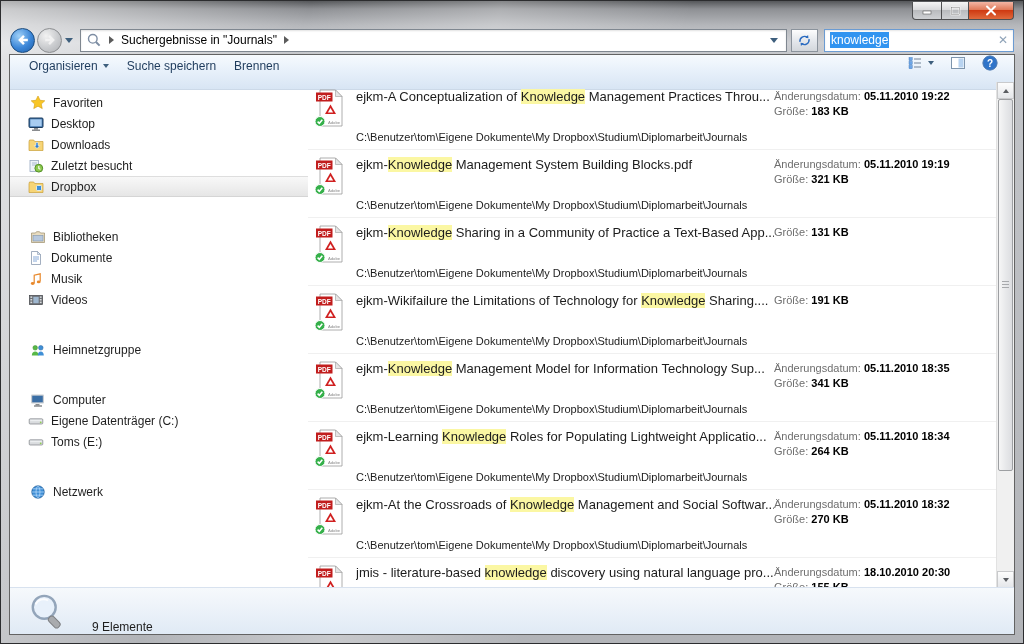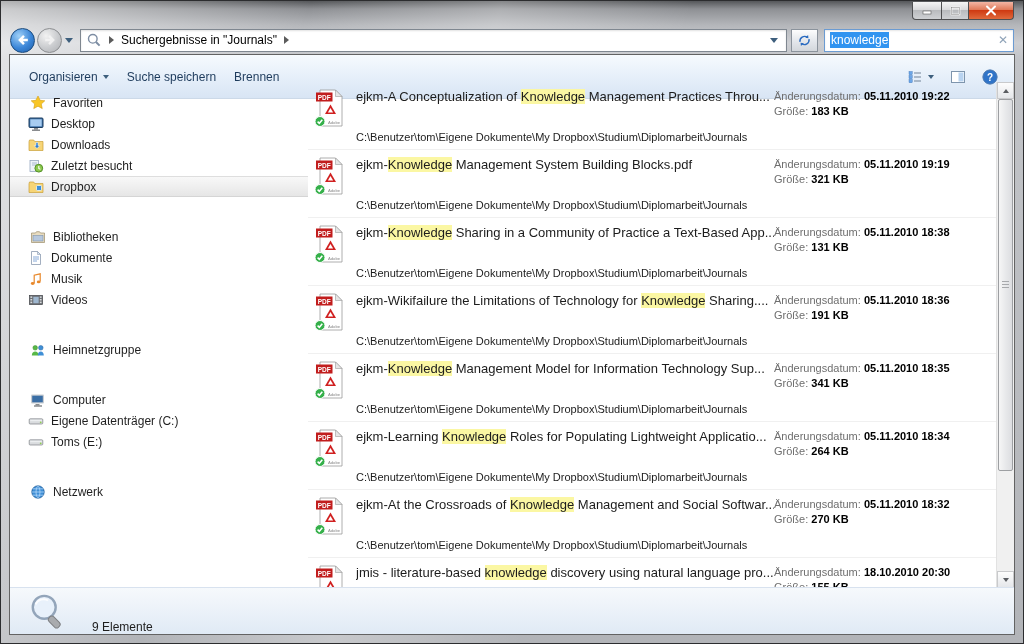--- a/index.html
+++ b/index.html
@@ -30,23 +30,23 @@
   .crumb-arrow{width:0;height:0;border-top:4px solid transparent;border-bottom:4px solid transparent;border-left:5px solid #5b5b5b;margin:0 7px;}
   .addr-drop{margin-left:auto;width:20px;height:19px;display:flex;align-items:center;justify-content:center;}
   .refreshbtn{width:27px;height:23px;box-sizing:border-box;border:1px solid #8b939c;margin-left:4px;
     background:linear-gradient(180deg,#fdfdfd,#e7eaee 45%,#d3d7dc);display:flex;align-items:center;justify-content:center;}
   .searchbox{width:190px;height:23px;box-sizing:border-box;margin-left:6px;background:#fff;border:1px solid #6b9bd2;
     display:flex;align-items:center;padding:0 5px;box-shadow:inset 0 1px 2px rgba(0,0,0,.1);}
   .selhl{background:#3194f0;color:#fff;padding:1px 1px;}
   .clear-x{margin-left:auto;color:#8fa3b8;font-size:12px;line-height:1;}
   
   .client{position:absolute;top:53px;left:8px;right:8px;bottom:8px;background:#fff;border:1px solid #5f6putt266;border:1px solid #636363;}
-  .toolbar{position:absolute;top:0;left:0;right:0;height:44px;box-sizing:border-box;
+  .toolbar{position:absolute;top:0;left:0;right:0;height:35px;box-sizing:border-box;
     background:linear-gradient(180deg,#f6fafe,#e7f0fa 48%,#d8e5f4);border-bottom:1px solid #ccd9e8;
-    display:flex;align-items:center;padding:0 10px;color:#1e3b5c;}
+    display:flex;align-items:flex-start;padding:0 10px;color:#1e3b5c;}
   .tbtn{padding:4px 9px;display:flex;align-items:center;gap:5px;}
   .tb-right{margin-left:auto;display:flex;align-items:center;gap:16px;padding-right:6px;}
   .tb-caret{width:0;height:0;border-left:3.5px solid transparent;border-right:3.5px solid transparent;border-top:4px solid #3e5f7d;}
   
   .main{position:absolute;top:27px;left:0;right:0;bottom:46px;display:flex;overflow:hidden;}
   .sidebar{width:298px;box-sizing:border-box;padding-top:10px;overflow:hidden;}
   .nav-group{margin-bottom:29px;}
   .nav-item{height:21px;display:flex;align-items:center;gap:7px;color:#1f1f1f;}
   .nav-item.head{padding-left:20px;}
   .nav-item.child{padding-left:18px;}
@@ -419,42 +419,40 @@
                 <text x="10.2" y="10.8" font-size="6.5" font-weight="bold" fill="#fff" text-anchor="middle" font-family="Liberation Sans, sans-serif">PDF</text>
                 <path d="M16.5 15.5l5.5 9.5H11z" fill="#d02020"></path>
                 <path d="M16.5 19l2.6 4.5h-5.2z" fill="#fff"></path>
                 <text x="20" y="34.5" font-size="4.2" fill="#8a8a8a" text-anchor="middle" font-family="Liberation Sans, sans-serif">Adobe</text>
                 <circle cx="6" cy="32.5" r="5" fill="#35b04a" stroke="#fff" stroke-width="1"></circle>
                 <path d="M3.6 32.6l1.7 1.7 3-3.6" stroke="#fff" stroke-width="1.5" fill="none"></path>
               </svg>
             </span>
     <div class="title"><span class="t-pre">ejkm-</span><span class="mark t-mark">Knowledge</span><span class="t-post"> Sharing in a Community of Practice a Text-Based App...</span></div>
     <div class="meta">
-      <div><span class="mlabel date-label">Änderungsdatum:</span> <span class="mval date-val">05.11.2010 18:38</span></div>
       <div><span class="mlabel size-label">Größe:</span> <span class="mval size-val">131 KB</span></div>
     </div>
     <div class="path">C:\Benutzer\tom\Eigene Dokumente\My Dropbox\Studium\Diplomarbeit\Journals</div>
   </div>
           <div class="row">
     <span class="pdfico ico">
               <svg viewBox="0 0 32 40">
                 <path d="M6 1h15.5l6.5 6.5V37H6z" fill="#fff" stroke="#9a9a9a" stroke-width=".8"></path>
                 <path d="M21.5 1v6.5H28z" fill="#e6e6e6" stroke="#9a9a9a" stroke-width=".6"></path>
                 <rect x="2" y="3.5" width="16.5" height="9" fill="#c11d1d"></rect>
                 <text x="10.2" y="10.8" font-size="6.5" font-weight="bold" fill="#fff" text-anchor="middle" font-family="Liberation Sans, sans-serif">PDF</text>
                 <path d="M16.5 15.5l5.5 9.5H11z" fill="#d02020"></path>
                 <path d="M16.5 19l2.6 4.5h-5.2z" fill="#fff"></path>
                 <text x="20" y="34.5" font-size="4.2" fill="#8a8a8a" text-anchor="middle" font-family="Liberation Sans, sans-serif">Adobe</text>
                 <circle cx="6" cy="32.5" r="5" fill="#35b04a" stroke="#fff" stroke-width="1"></circle>
                 <path d="M3.6 32.6l1.7 1.7 3-3.6" stroke="#fff" stroke-width="1.5" fill="none"></path>
               </svg>
             </span>
     <div class="title"><span class="t-pre">ejkm-Wikifailure the Limitations of Technology for </span><span class="mark t-mark">Knowledge</span><span class="t-post"> Sharing....</span></div>
     <div class="meta">
-      <div><span class="mlabel date-label">Änderungsdatum:</span> <span class="mval date-val">05.11.2010 18:36</span></div>
       <div><span class="mlabel size-label">Größe:</span> <span class="mval size-val">191 KB</span></div>
     </div>
     <div class="path">C:\Benutzer\tom\Eigene Dokumente\My Dropbox\Studium\Diplomarbeit\Journals</div>
   </div>
           <div class="row">
     <span class="pdfico ico">
               <svg viewBox="0 0 32 40">
                 <path d="M6 1h15.5l6.5 6.5V37H6z" fill="#fff" stroke="#9a9a9a" stroke-width=".8"></path>
                 <path d="M21.5 1v6.5H28z" fill="#e6e6e6" stroke="#9a9a9a" stroke-width=".6"></path>
                 <rect x="2" y="3.5" width="16.5" height="9" fill="#c11d1d"></rect>

